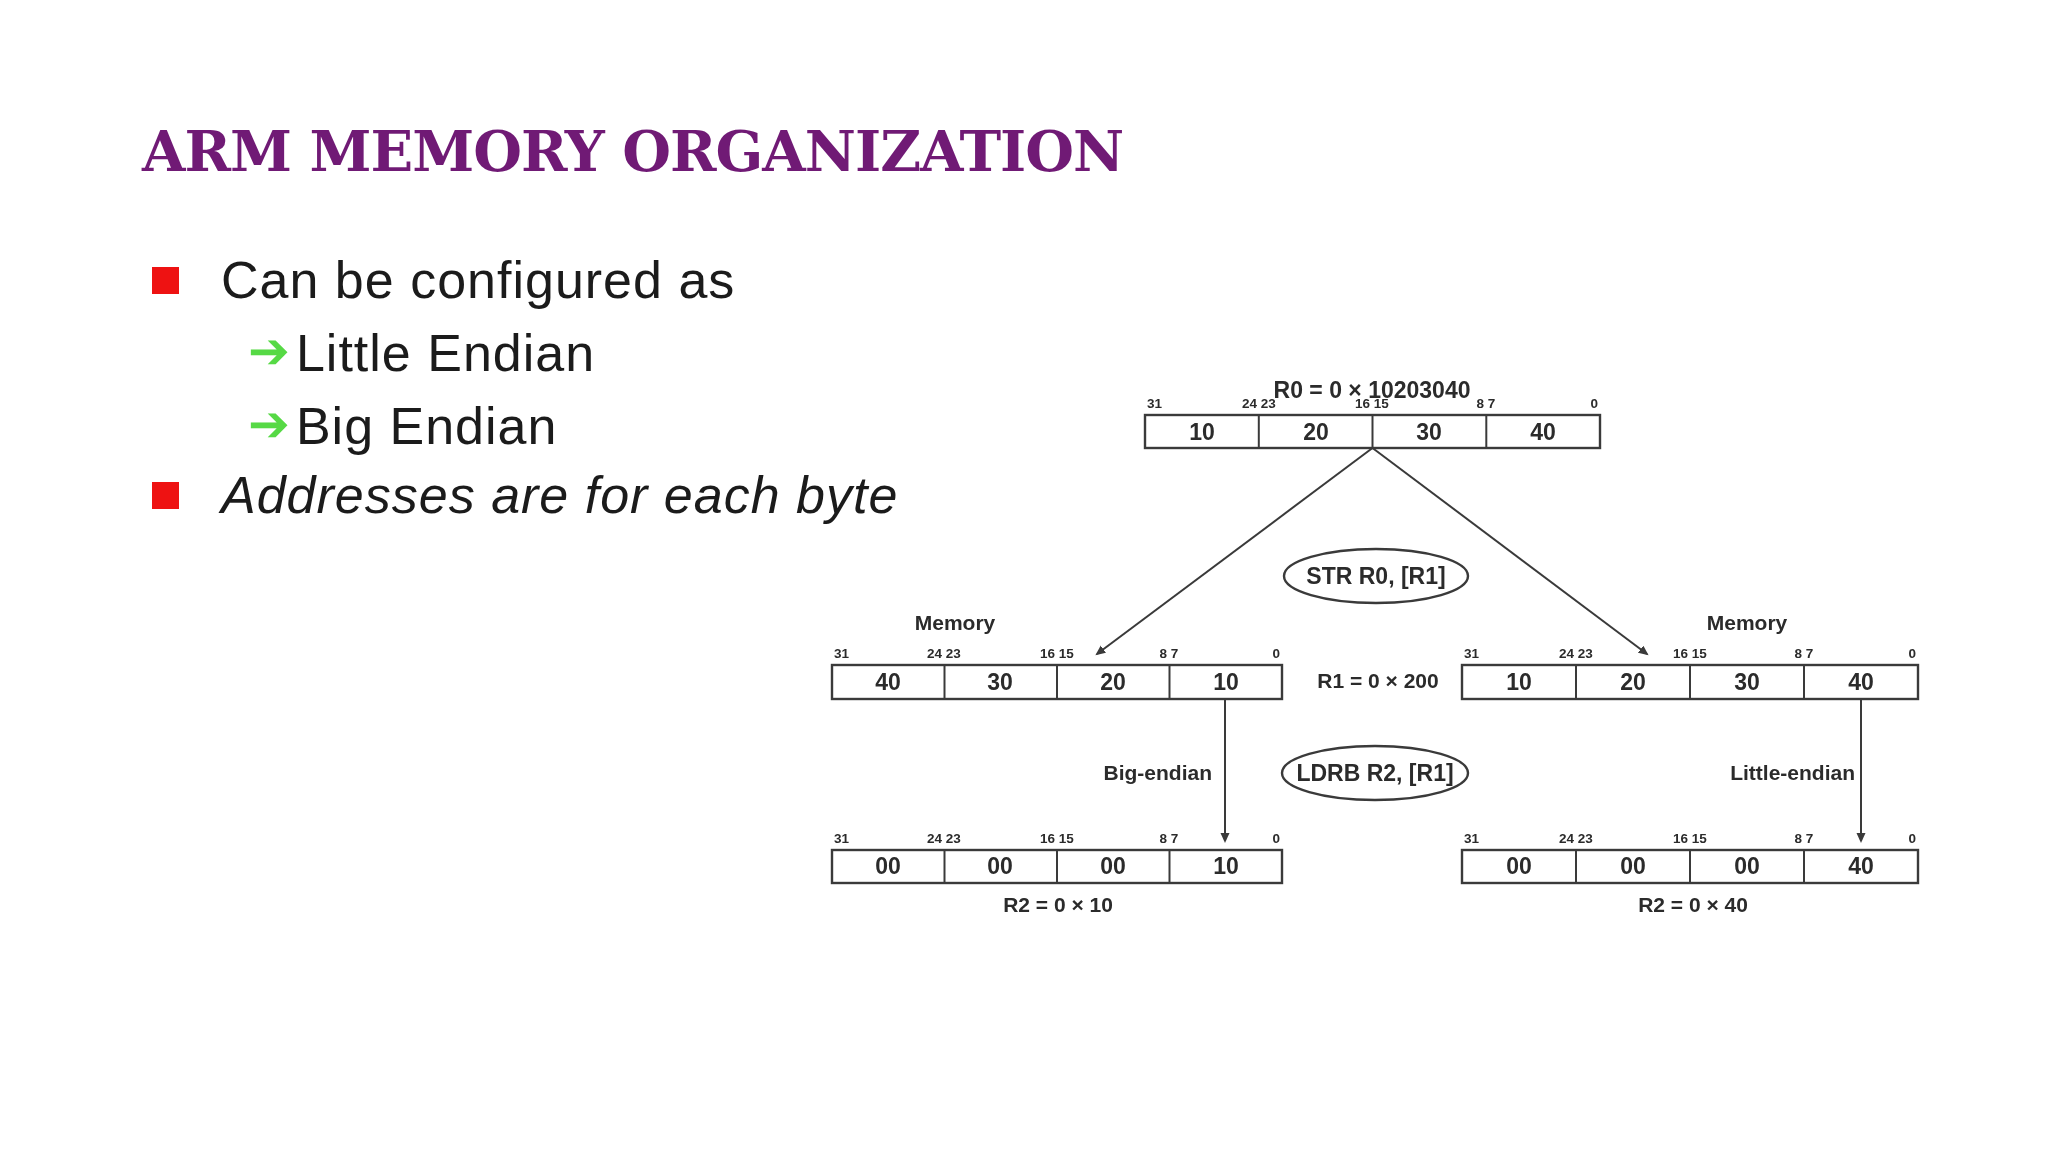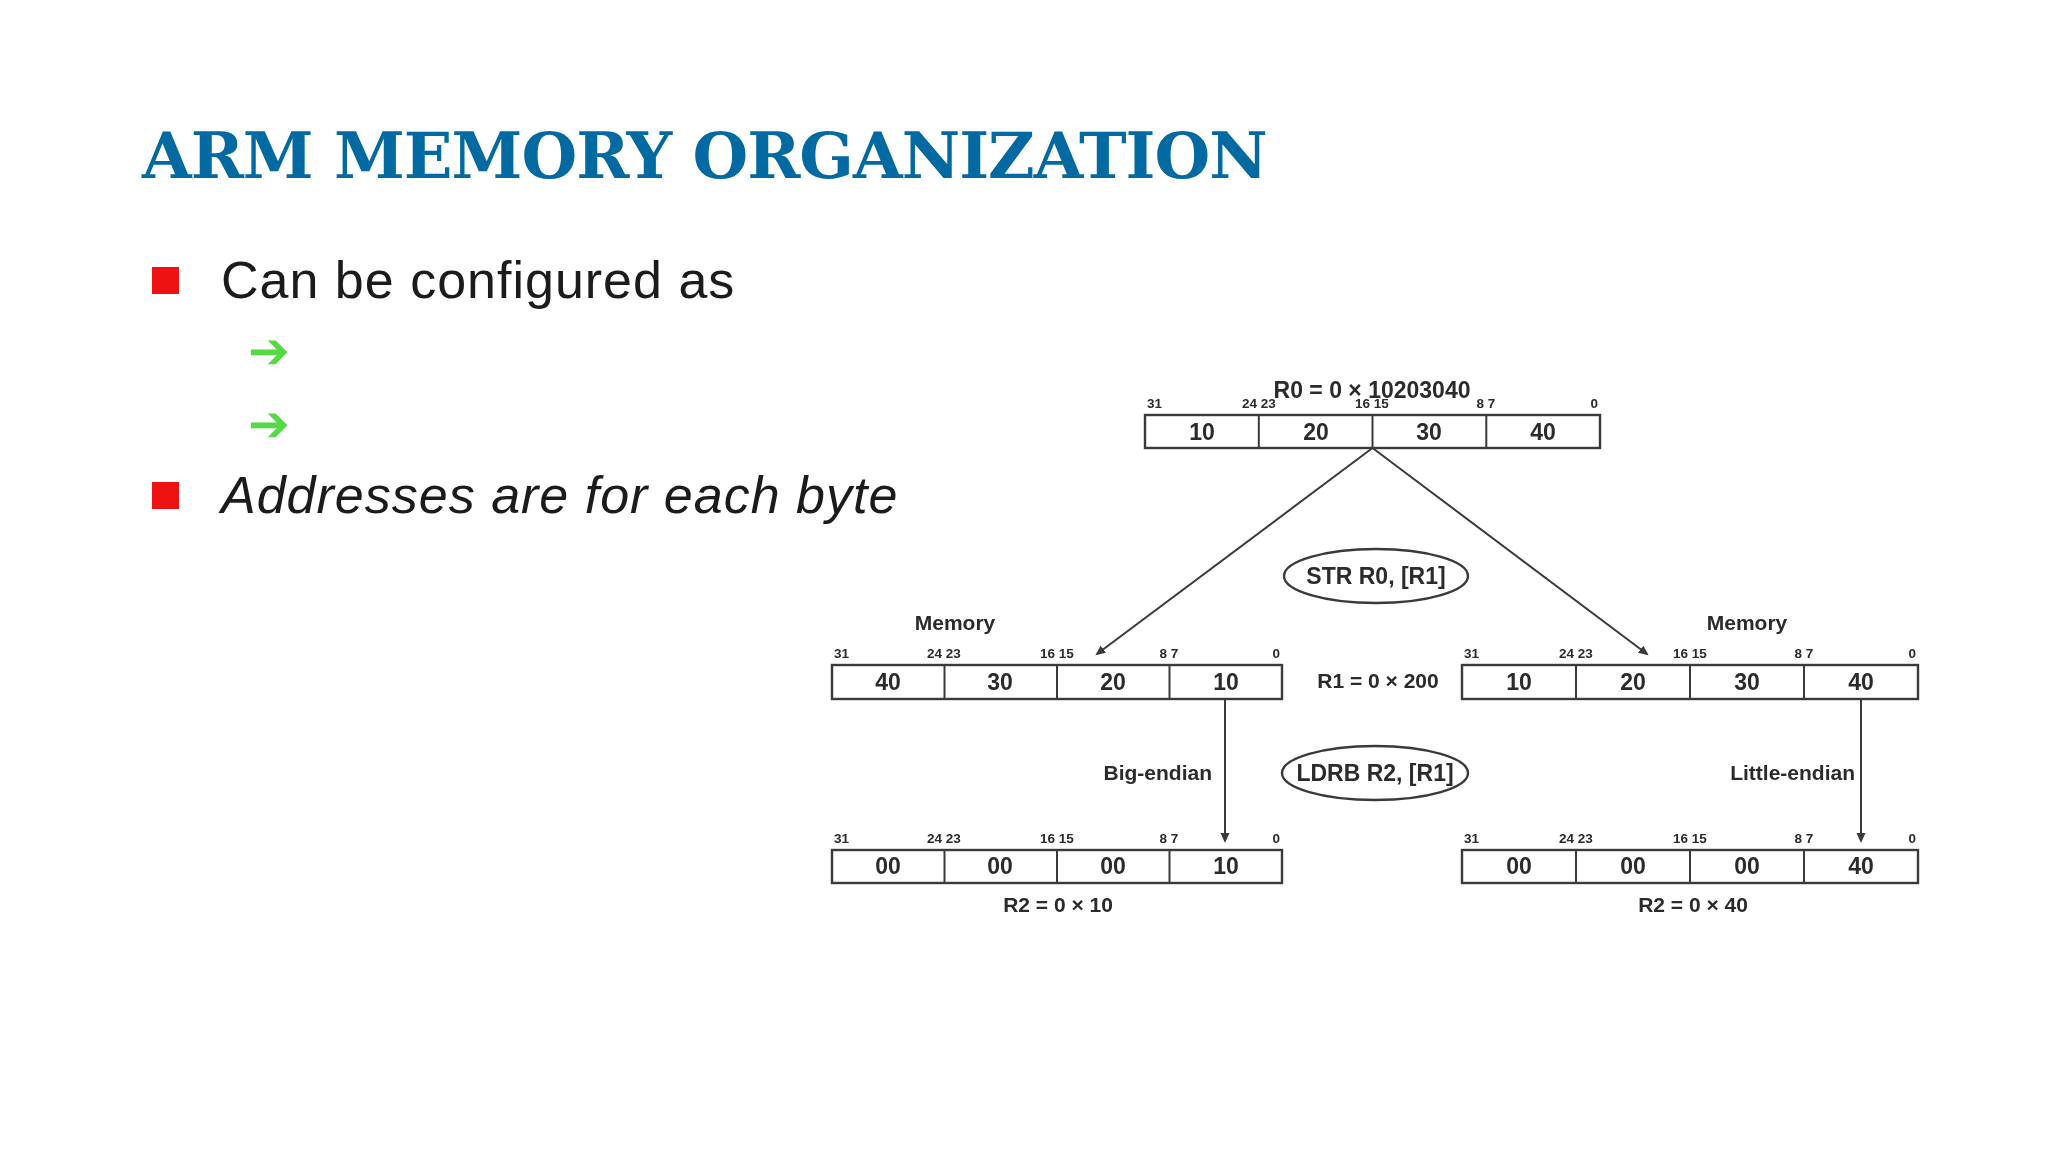--- a/index.html
+++ b/index.html
@@ -1,20 +1,20 @@
 <!DOCTYPE html>
 <html><head>
 <meta charset="utf-8">
 <style>
   html,body{margin:0;padding:0;background:#fff;}
   .slide{position:relative;width:2048px;height:1152px;background:#ffffff;overflow:hidden;
          font-family:"Liberation Sans",sans-serif;}
   .title{position:absolute;left:142px;top:118px;margin:0;
-         font-family:"DejaVu Serif",serif;font-weight:700;font-size:64px;
-         letter-spacing:-1px;color:#0369a1;white-space:nowrap;}
+         font-family:"DejaVu Serif",serif;font-weight:700;font-size:56px;
+         letter-spacing:-1px;color:#701a75;white-space:nowrap;}
   .b-row{position:absolute;display:flex;align-items:center;height:64px;white-space:nowrap;}
   .b-sq{width:27px;height:27px;background:#ee1212;margin-right:42px;flex:0 0 auto;}
   .b-arrow{font-size:50px;line-height:1;color:#56d945;margin-right:6px;flex:0 0 auto;
            transform:translateY(-2px);}
   .b-text{font-size:52px;color:#1b1b1b;letter-spacing:1px;line-height:64px;}
   svg.diagram{position:absolute;left:0;top:0;}
   .bx{fill:#ffffff;stroke:#3a3a3a;stroke-width:2.4;}
   .dv{stroke:#3a3a3a;stroke-width:2;}
   .ln{stroke:#3a3a3a;stroke-width:2;fill:none;}
   .el{fill:none;stroke:#3a3a3a;stroke-width:2.4;}
@@ -29,23 +29,25 @@
 <div class="slide">
 
   <h1 class="title">ARM MEMORY ORGANIZATION</h1>
 
   <div class="b-row" style="left:152px;top:248px;">
     <span class="b-sq"></span>
     <span class="b-text">Can be configured as</span>
   </div>
   <div class="b-row" style="left:248px;top:321px;">
     <span class="b-arrow">➔</span>
+    <span class="b-text">Little Endian</span>
   </div>
   <div class="b-row" style="left:248px;top:394px;">
     <span class="b-arrow">➔</span>
+    <span class="b-text">Big Endian</span>
   </div>
   <div class="b-row" style="left:152px;top:463px;font-style:italic;">
     <span class="b-sq"></span>
     <span class="b-text">Addresses are for each byte</span>
   </div>
 
   <svg class="diagram" width="2048" height="1152" viewBox="0 0 2048 1152">
     <defs>
       <marker id="arr" markerWidth="12" markerHeight="12" refX="8" refY="4.5" orient="auto" markerUnits="userSpaceOnUse">
         <path d="M0,0 L10,4.5 L0,9 z" fill="#3a3a3a"></path>

